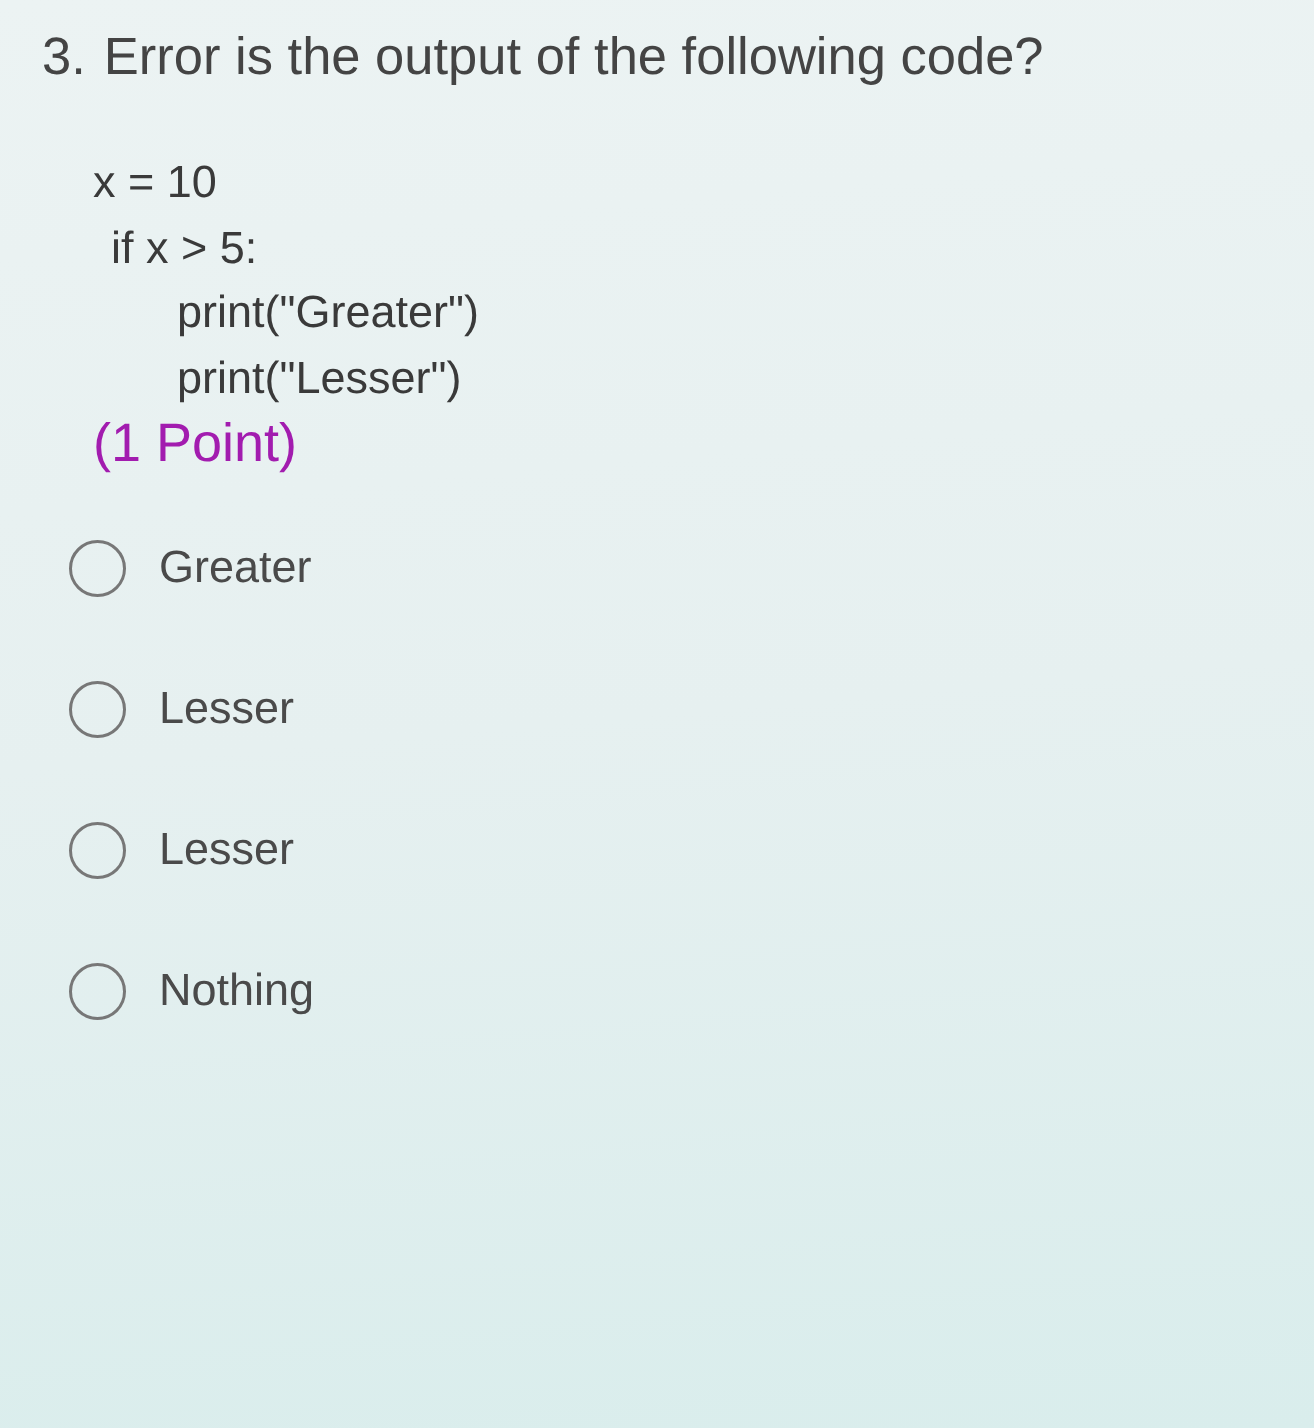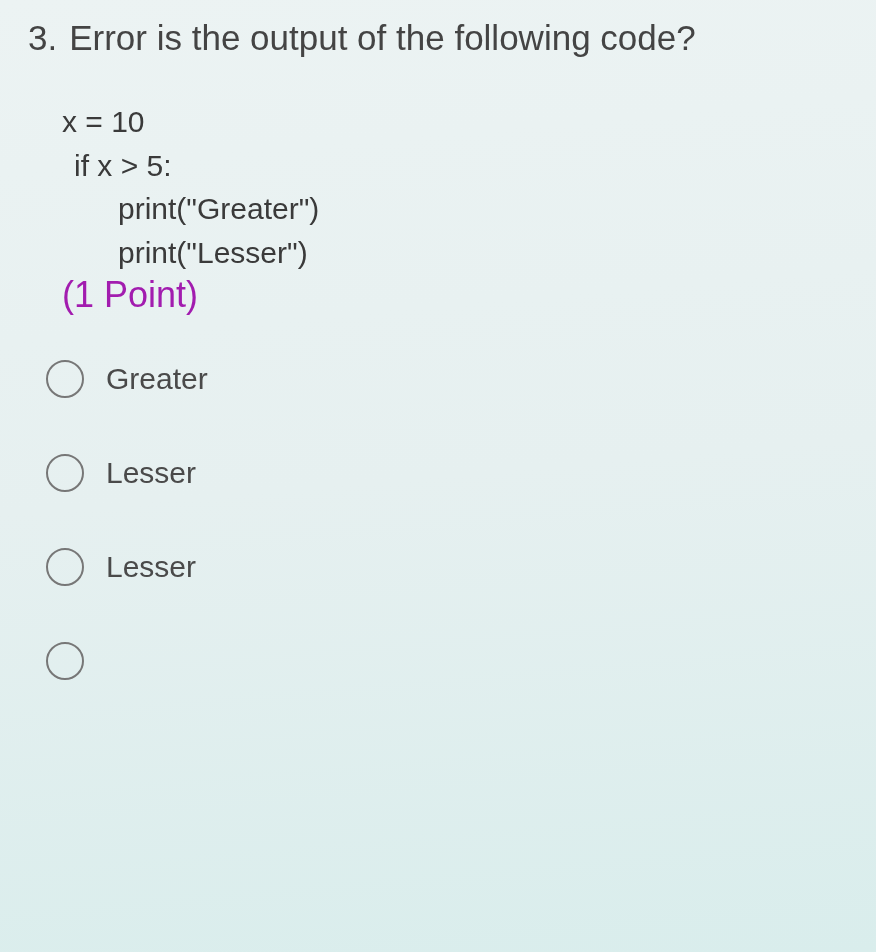--- a/index.html
+++ b/index.html
@@ -93,14 +93,15 @@
   <div class="option">
     <div class="radio"></div>
     <span class="option-label">Lesser</span>
   </div>
   <div class="option">
     <div class="radio"></div>
     <span class="option-label">Lesser</span>
   </div>
   <div class="option">
     <div class="radio"></div>
+    <span class="option-label">Nothing</span>
   </div>
 </div>
 
 </body></html>

